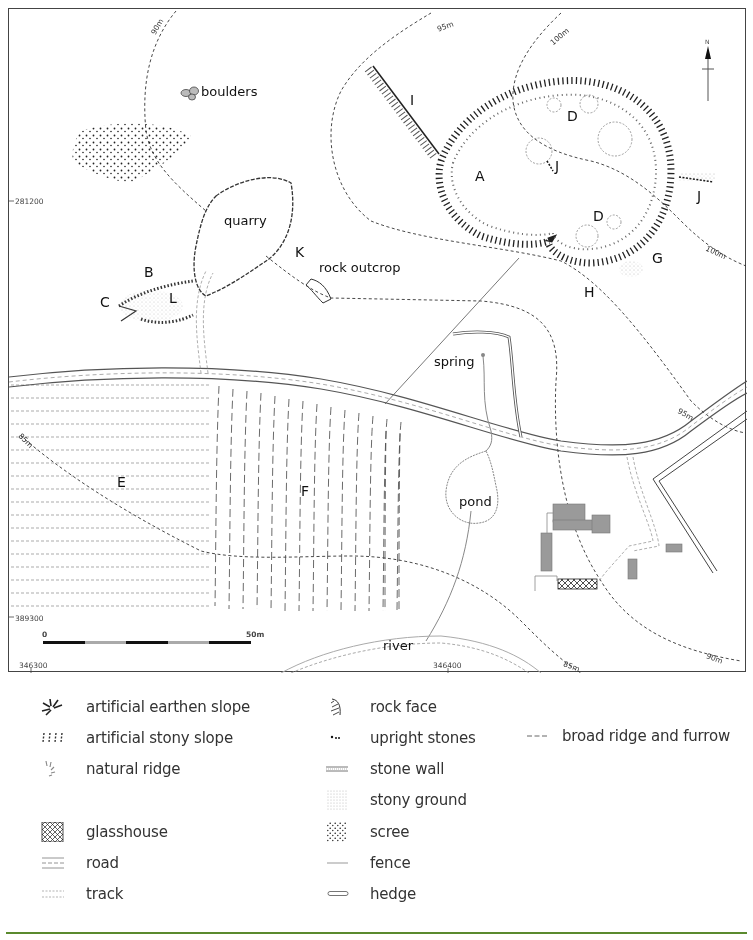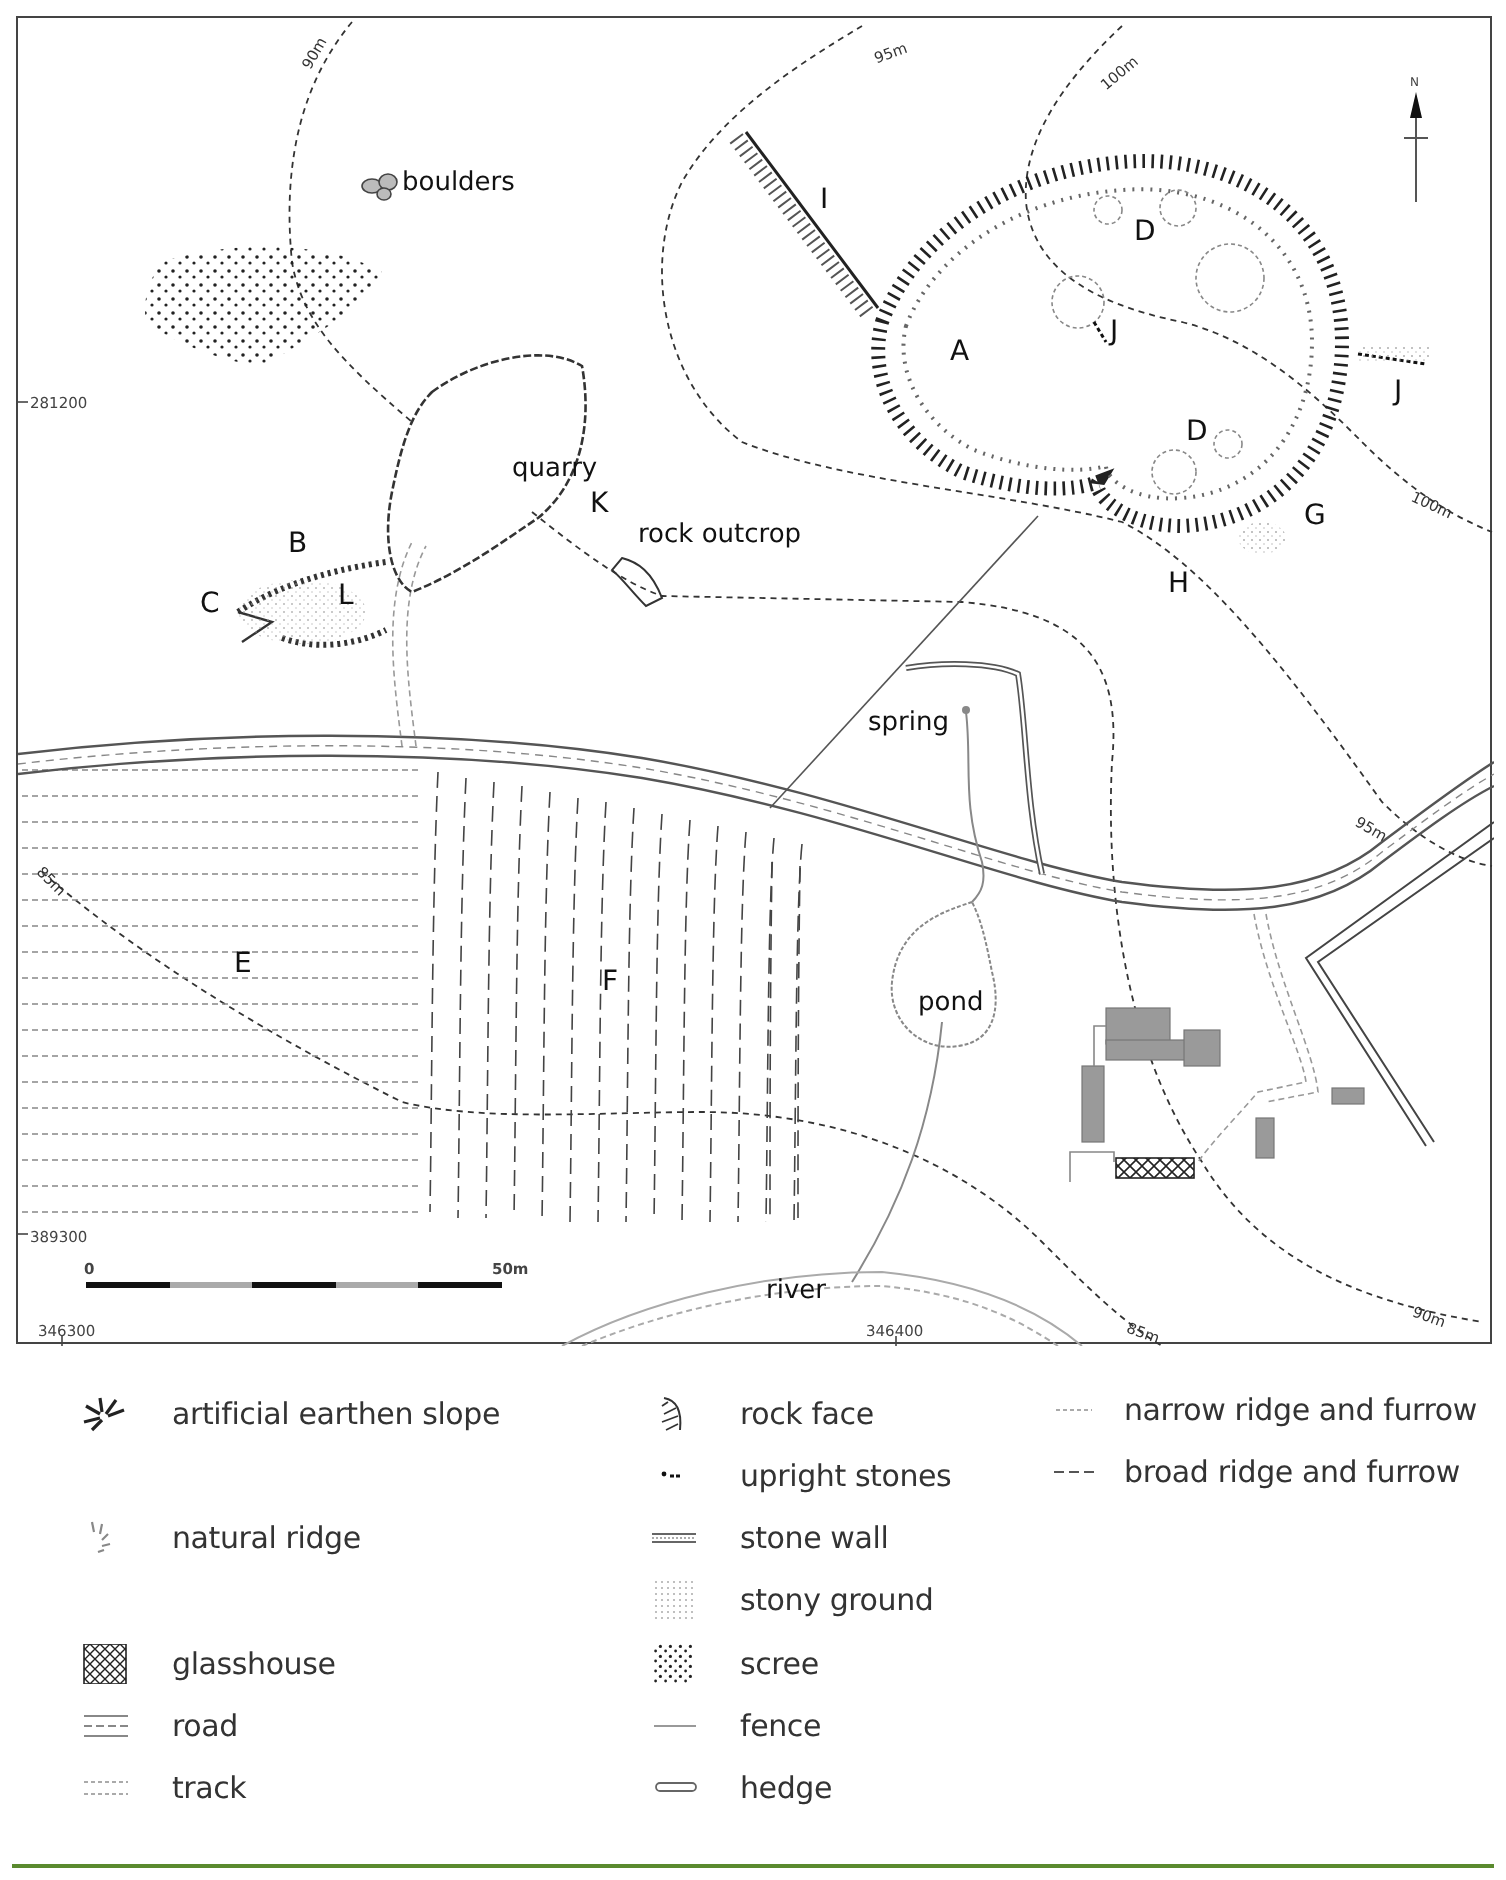--- a/index.html
+++ b/index.html
@@ -192,21 +192,21 @@
 
     <g stroke="#444" stroke-width="0.8">
       <path d="M8,200 L13,200"></path>
       <path d="M8,616 L13,616"></path>
       <path d="M30,667 L30,672"></path>
       <path d="M447,667 L447,672"></path>
     </g>
   </svg>
 
   <div class="lbl" style="left:192px;top:64px;margin-top:12px;">boulders</div>
-  <div class="lbl" style="left:215px;top:219px;margin-left:32px;">quarry</div>
+  <div class="lbl" style="left:215px;top:205px;">quarry</div>
   <div class="lbl" style="left:310px;top:252px;">rock outcrop</div>
   <div class="lbl" style="left:425px;top:346px;">spring</div>
   <div class="lbl" style="left:450px;top:486px;">pond</div>
   <div class="lbl" style="left:374px;top:630px;">river</div>
 
   <div class="lbl big" style="left:466px;top:160px;">A</div>
   <div class="lbl big" style="left:135px;top:256px;">B</div>
   <div class="lbl big" style="left:91px;top:286px;">C</div>
   <div class="lbl big" style="left:558px;top:100px;">D</div>
   <div class="lbl big" style="left:584px;top:200px;">D</div>
@@ -250,20 +250,33 @@
             <path d="M3,6 L10,10"></path>
             <path d="M10,2 L11,9"></path>
             <path d="M18,3 L13,10"></path>
             <path d="M22,8 L14,11"></path>
             <path d="M6,18 L11,13"></path>
           </g>
         </svg>
     </span>
     <span class="leg-text">artificial earthen slope</span>
   </div>
+  <div class="leg-item" style="left:40px;top:38px;">
+    <span class="leg-sym">
+      <svg width="26" height="20">
+          <g stroke="#333" stroke-width="1.4" stroke-dasharray="2,1.5">
+            <path d="M4,5 L3,14"></path>
+            <path d="M10,5 L9,14"></path>
+            <path d="M16,5 L15,14"></path>
+            <path d="M22,5 L21,14"></path>
+          </g>
+        </svg>
+    </span>
+    <span class="leg-text">artificial stony slope</span>
+  </div>
   <div class="leg-item" style="left:40px;top:69px;">
     <span class="leg-sym">
       <svg width="26" height="20">
           <g stroke="#888" stroke-width="1.1">
             <path d="M6,2 L7,7"></path>
             <path d="M11,3 L10,8"></path>
             <path d="M14,8 L11,11"></path>
             <path d="M15,13 L11,14"></path>
             <path d="M9,17 L12,16"></path>
           </g>
@@ -380,28 +393,20 @@
   </div>
   <div class="leg-item" style="left:324px;top:194px;">
     <span class="leg-sym">
       <svg width="26" height="20">
           <rect x="4" y="7.5" width="20" height="4" rx="2" fill="#fff" stroke="#666" stroke-width="0.9"></rect>
         </svg>
     </span>
     <span class="leg-text">hedge</span>
   </div>
 
-  <div class="leg-item" style="left:524px;top:5px;">
-    <span class="leg-sym" style="width:26px;">
-      <svg width="26" height="20">
-          <path d="M4,10 H22" stroke="#aaa" stroke-width="0.9" stroke-dasharray="2,1.5"></path>
-        </svg>
-    </span>
-    <span class="leg-text">narrow ridge and furrow</span>
-  </div>
   <div class="leg-item" style="left:524px;top:36px;text-align:center;">
     <span class="leg-sym" style="width:26px;">
       <svg width="26" height="20">
           <path d="M3,10 H23" stroke="#555" stroke-width="0.9" stroke-dasharray="5,2.5"></path>
         </svg>
     </span>
     <span class="leg-text">broad ridge and furrow</span>
   </div>
 </div>
 

